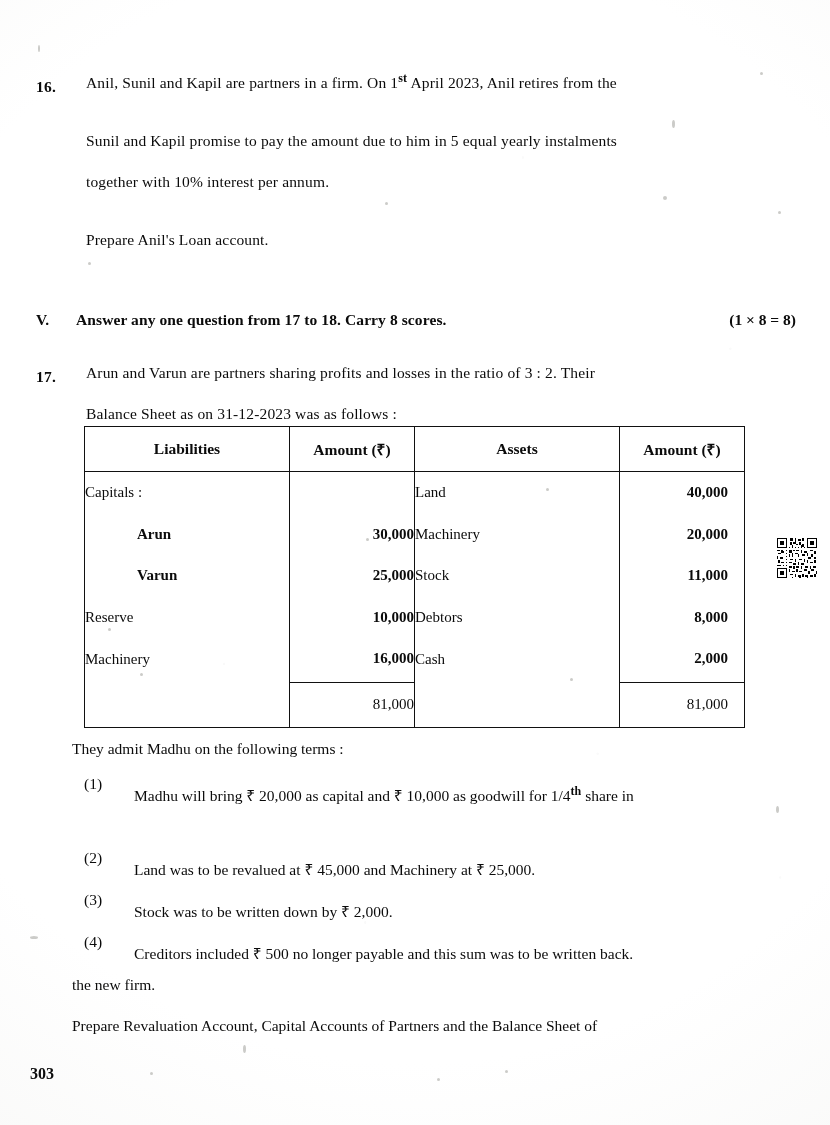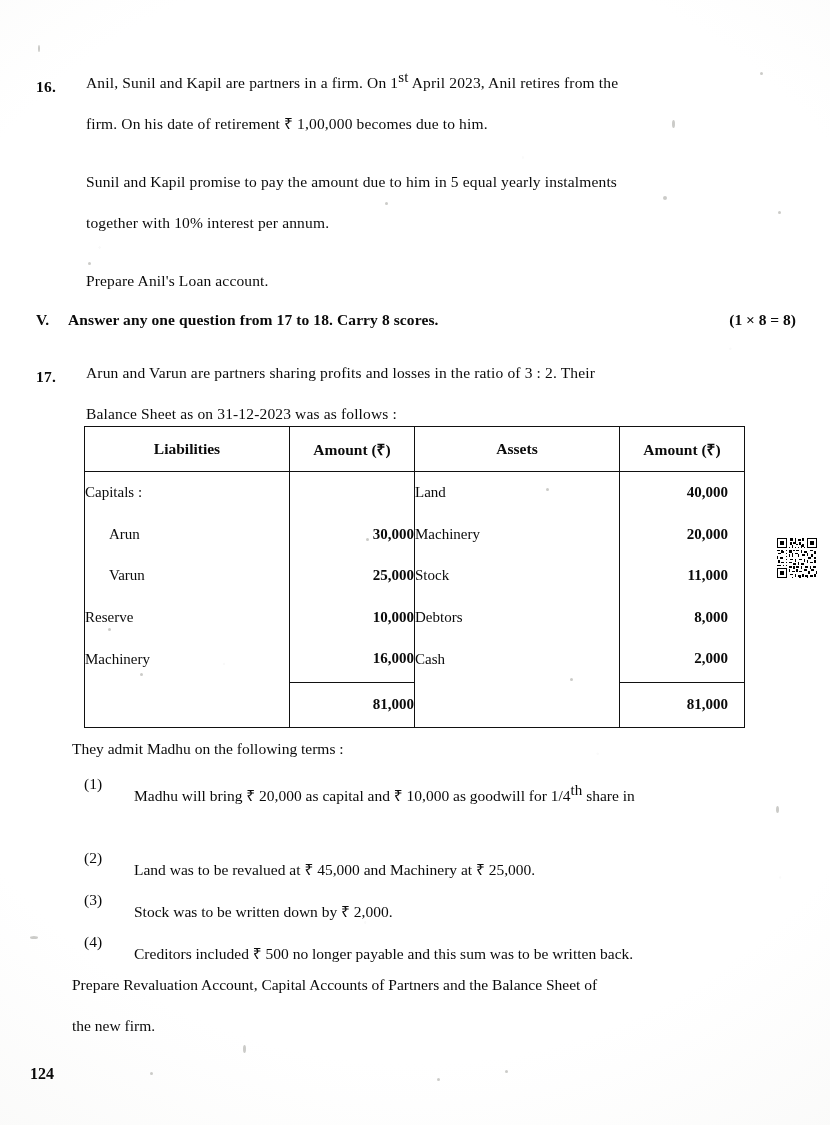--- a/index.html
+++ b/index.html
@@ -63,41 +63,42 @@
     margin-left: 50px;
   }
   .line {
     font-size: 15.5px;
     line-height: 41px;
     letter-spacing: .15px;
     white-space: nowrap;
   }
 
   sup {
-    font-size: 15px;
+    font-size: 12px;
     vertical-align: super;
     line-height: 0;
+    font-weight: bold;
   }
 
   
   .section-row {
     position: absolute;
     left: 36px;
     width: 760px;
     font-weight: bold;
     font-size: 15.5px;
   }
   .section-roman {
     position: absolute;
     left: 0; top: 0;
     width: 40px;
   }
   .section-text {
     position: absolute;
-    left: 32px; top: 0;
+    left: 40px; top: 0;
     letter-spacing: .1px;
   }
   .section-marks {
     position: absolute;
     right: 0; top: 0;
     white-space: nowrap;
   }
 
   
   .bs-table {
@@ -128,35 +129,35 @@
   .col-lab { width: 205px; }
   .col-amt1 { width: 125px; }
   .col-ass  { width: 205px; }
   .col-amt2 { width: 125px; }
 
   .cell-label {
     padding-left: 12px;
     text-align: left;
     margin-left: 6px;
   }
-  .cell-label.indent { padding-left: 24px; }
+  .cell-label.indent { padding-left: 52px; font-weight: bold; }
   .cell-amt {
     text-align: right;
     padding-right: 22px;
     font-weight: bold;
   }
   .cell-amt.narrow { padding-right: 16px; }
 
   tr.total-row td {
     height: 44px;
     border-bottom: 1.6px solid #111;
   }
   tr.total-row td.tot-amt {
     border-top: 1.6px solid #111;
-    font-weight: bold;
+    font-weight: normal;
   }
   tr.total-row td.tot-blank {
     border-top: none;
   }
   tr.last-item td { padding-bottom: 2px; }
 
   
   .bs-table tr.total-row td { border-bottom: 1.6px solid #111; }
 
   
@@ -226,21 +227,20 @@
 
 <div class="page"></div>
 <div class="scan-noise"></div>
 
 <div class="content">
 
   <div class="q-block" style="left:36px; top:62px; width:760px;">
     <div class="q-num">16.</div>
     <div class="q-body">
       <div class="line"><span>Anil, Sunil and Kapil are partners in a firm. On 1</span><sup>st</sup><span> April 2023, Anil retires from the</span></div>
-      <div class="line">firm. On his date of retirement ₹ 1,00,000 becomes due to him.</div>
       <div class="line" style="margin-top:17px;">Sunil and Kapil promise to pay the amount due to him in 5 equal yearly instalments</div>
       <div class="line">together with 10% interest per annum.</div>
       <div class="line" style="margin-top:17px;">Prepare Anil's Loan account.</div>
     </div>
   </div>
 
   <div class="section-row" style="top:311px;">
     <span class="section-roman">V.</span>
     <span class="section-text">Answer any one question from 17 to 18. Carry 8 scores.</span>
     <span class="section-marks">(1 × 8 = 8)</span>
@@ -335,25 +335,25 @@
   </div>
 
   <div class="term" style="top:933px;">
     <span class="term-num">(4)</span>
     <div class="term-text">
       <div>Creditors included ₹ 500 no longer payable and this sum was to be written back.</div>
     </div>
   </div>
 
   <div class="para" style="top:964px;">
+    <div>the new firm.</div>
     <div>Prepare Revaluation Account, Capital Accounts of Partners and the Balance Sheet of</div>
-    <div>the new firm.</div>
-  </div>
-
-  <div class="footer-code">124</div>
+  </div>
+
+  <div class="footer-code">303</div>
 
   <div class="qr-sticker">
     <svg width="44" height="44" viewBox="0 0 29 29" shape-rendering="crispEdges">
       <rect width="29" height="29" fill="#ffffff"></rect>
       <g fill="#000000">
 
         <rect x="1" y="1" width="7" height="1"></rect>
           <rect x="1" y="7" width="7" height="1"></rect>
         <rect x="1" y="1" width="1" height="7"></rect>
           <rect x="7" y="1" width="1" height="7"></rect>

